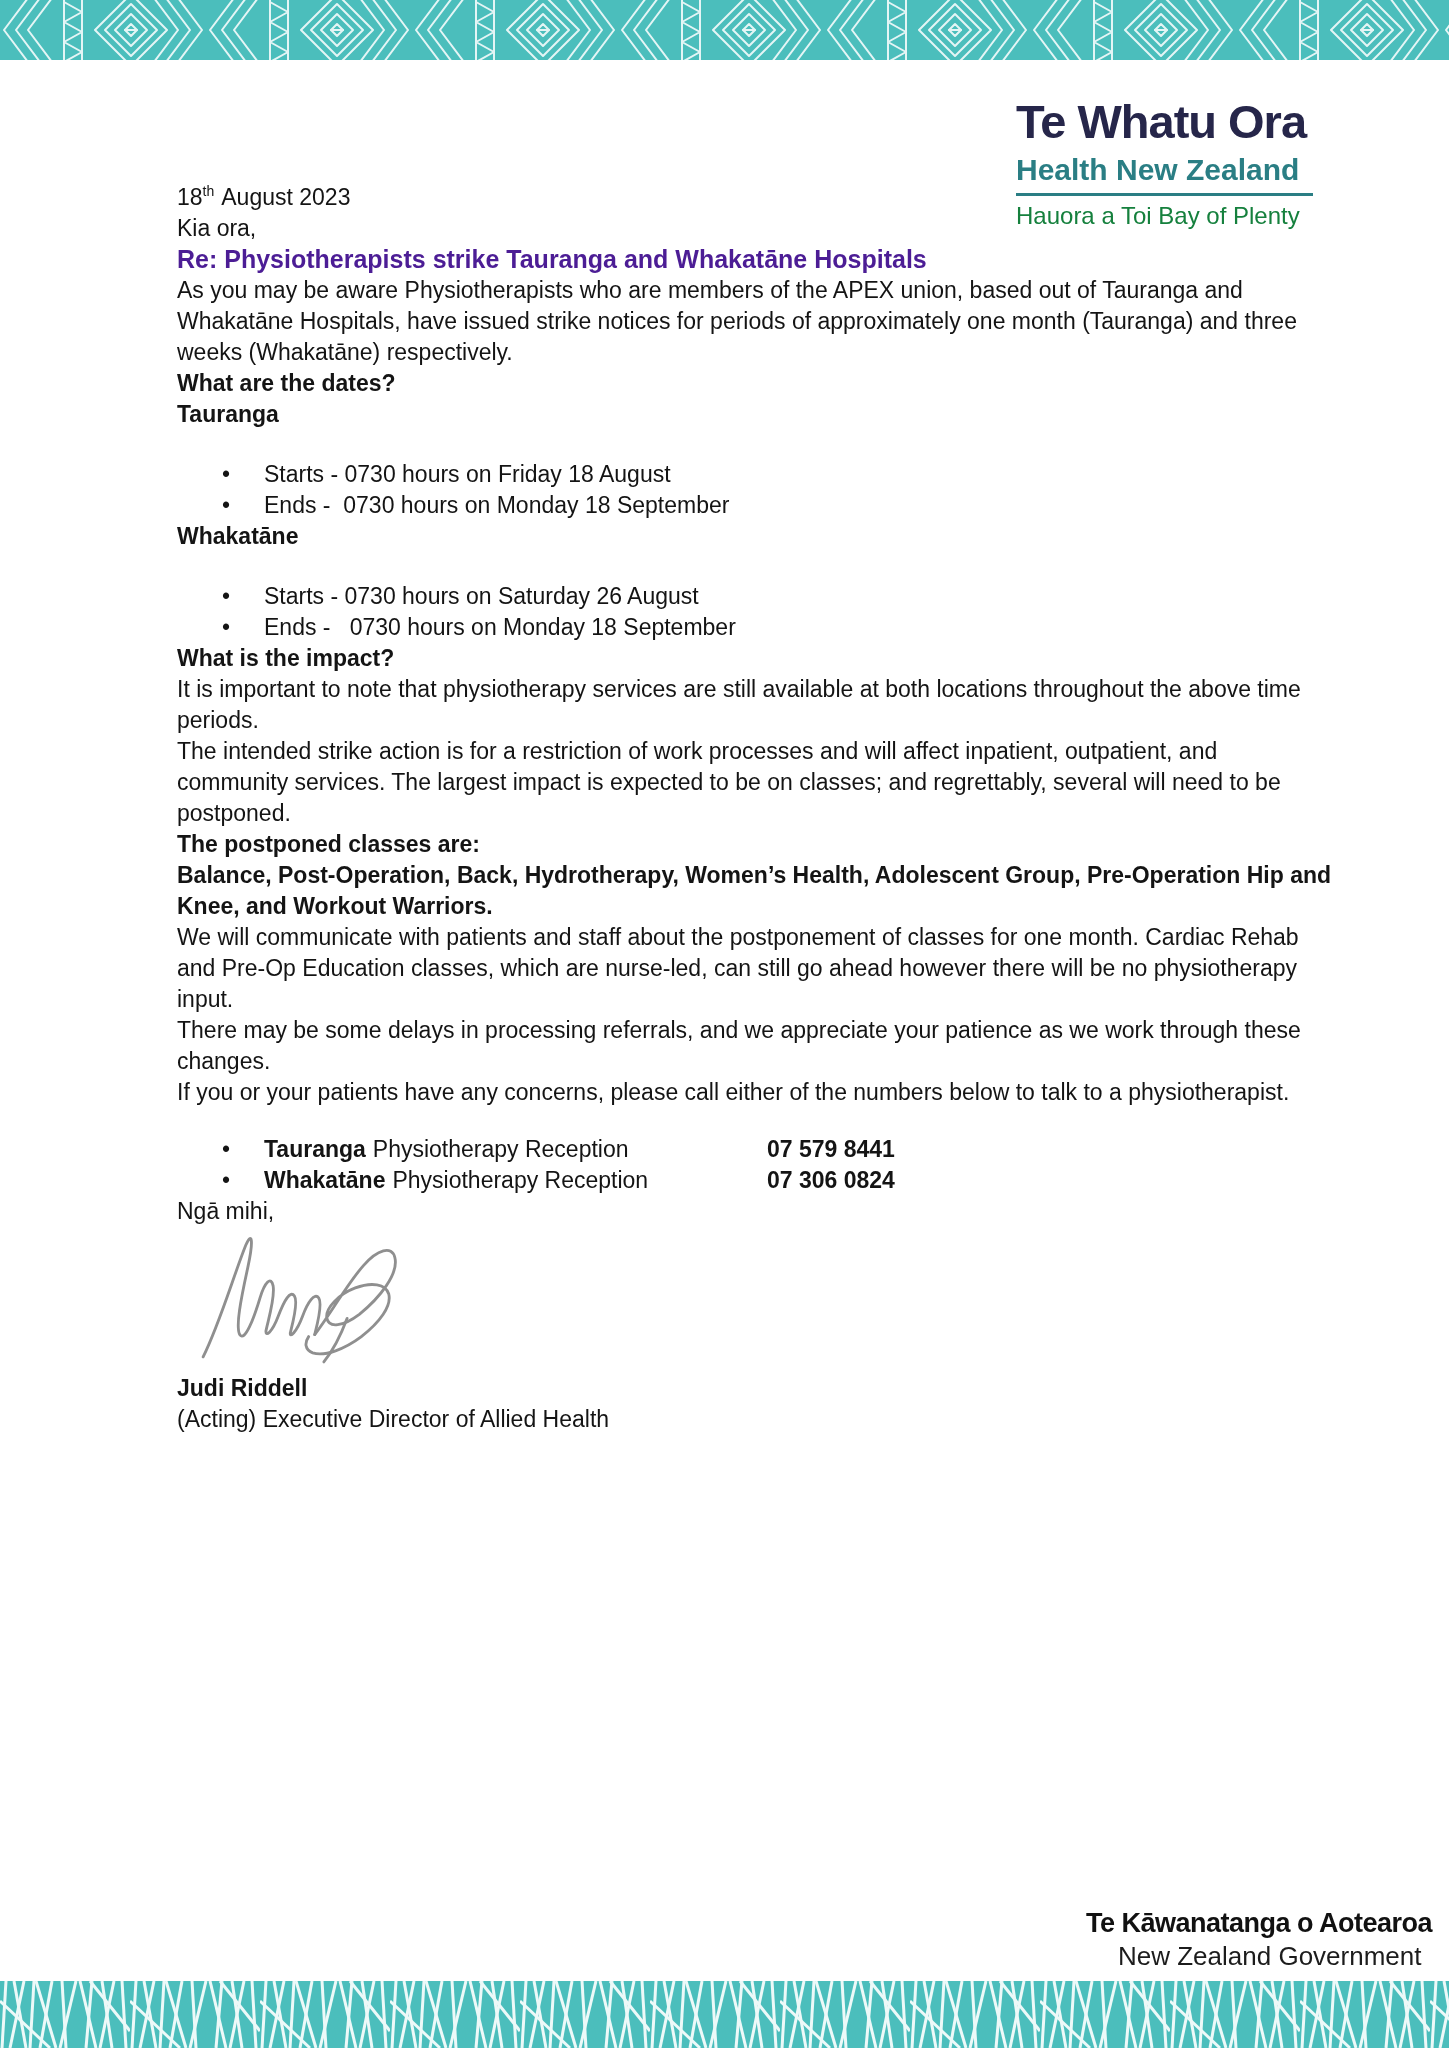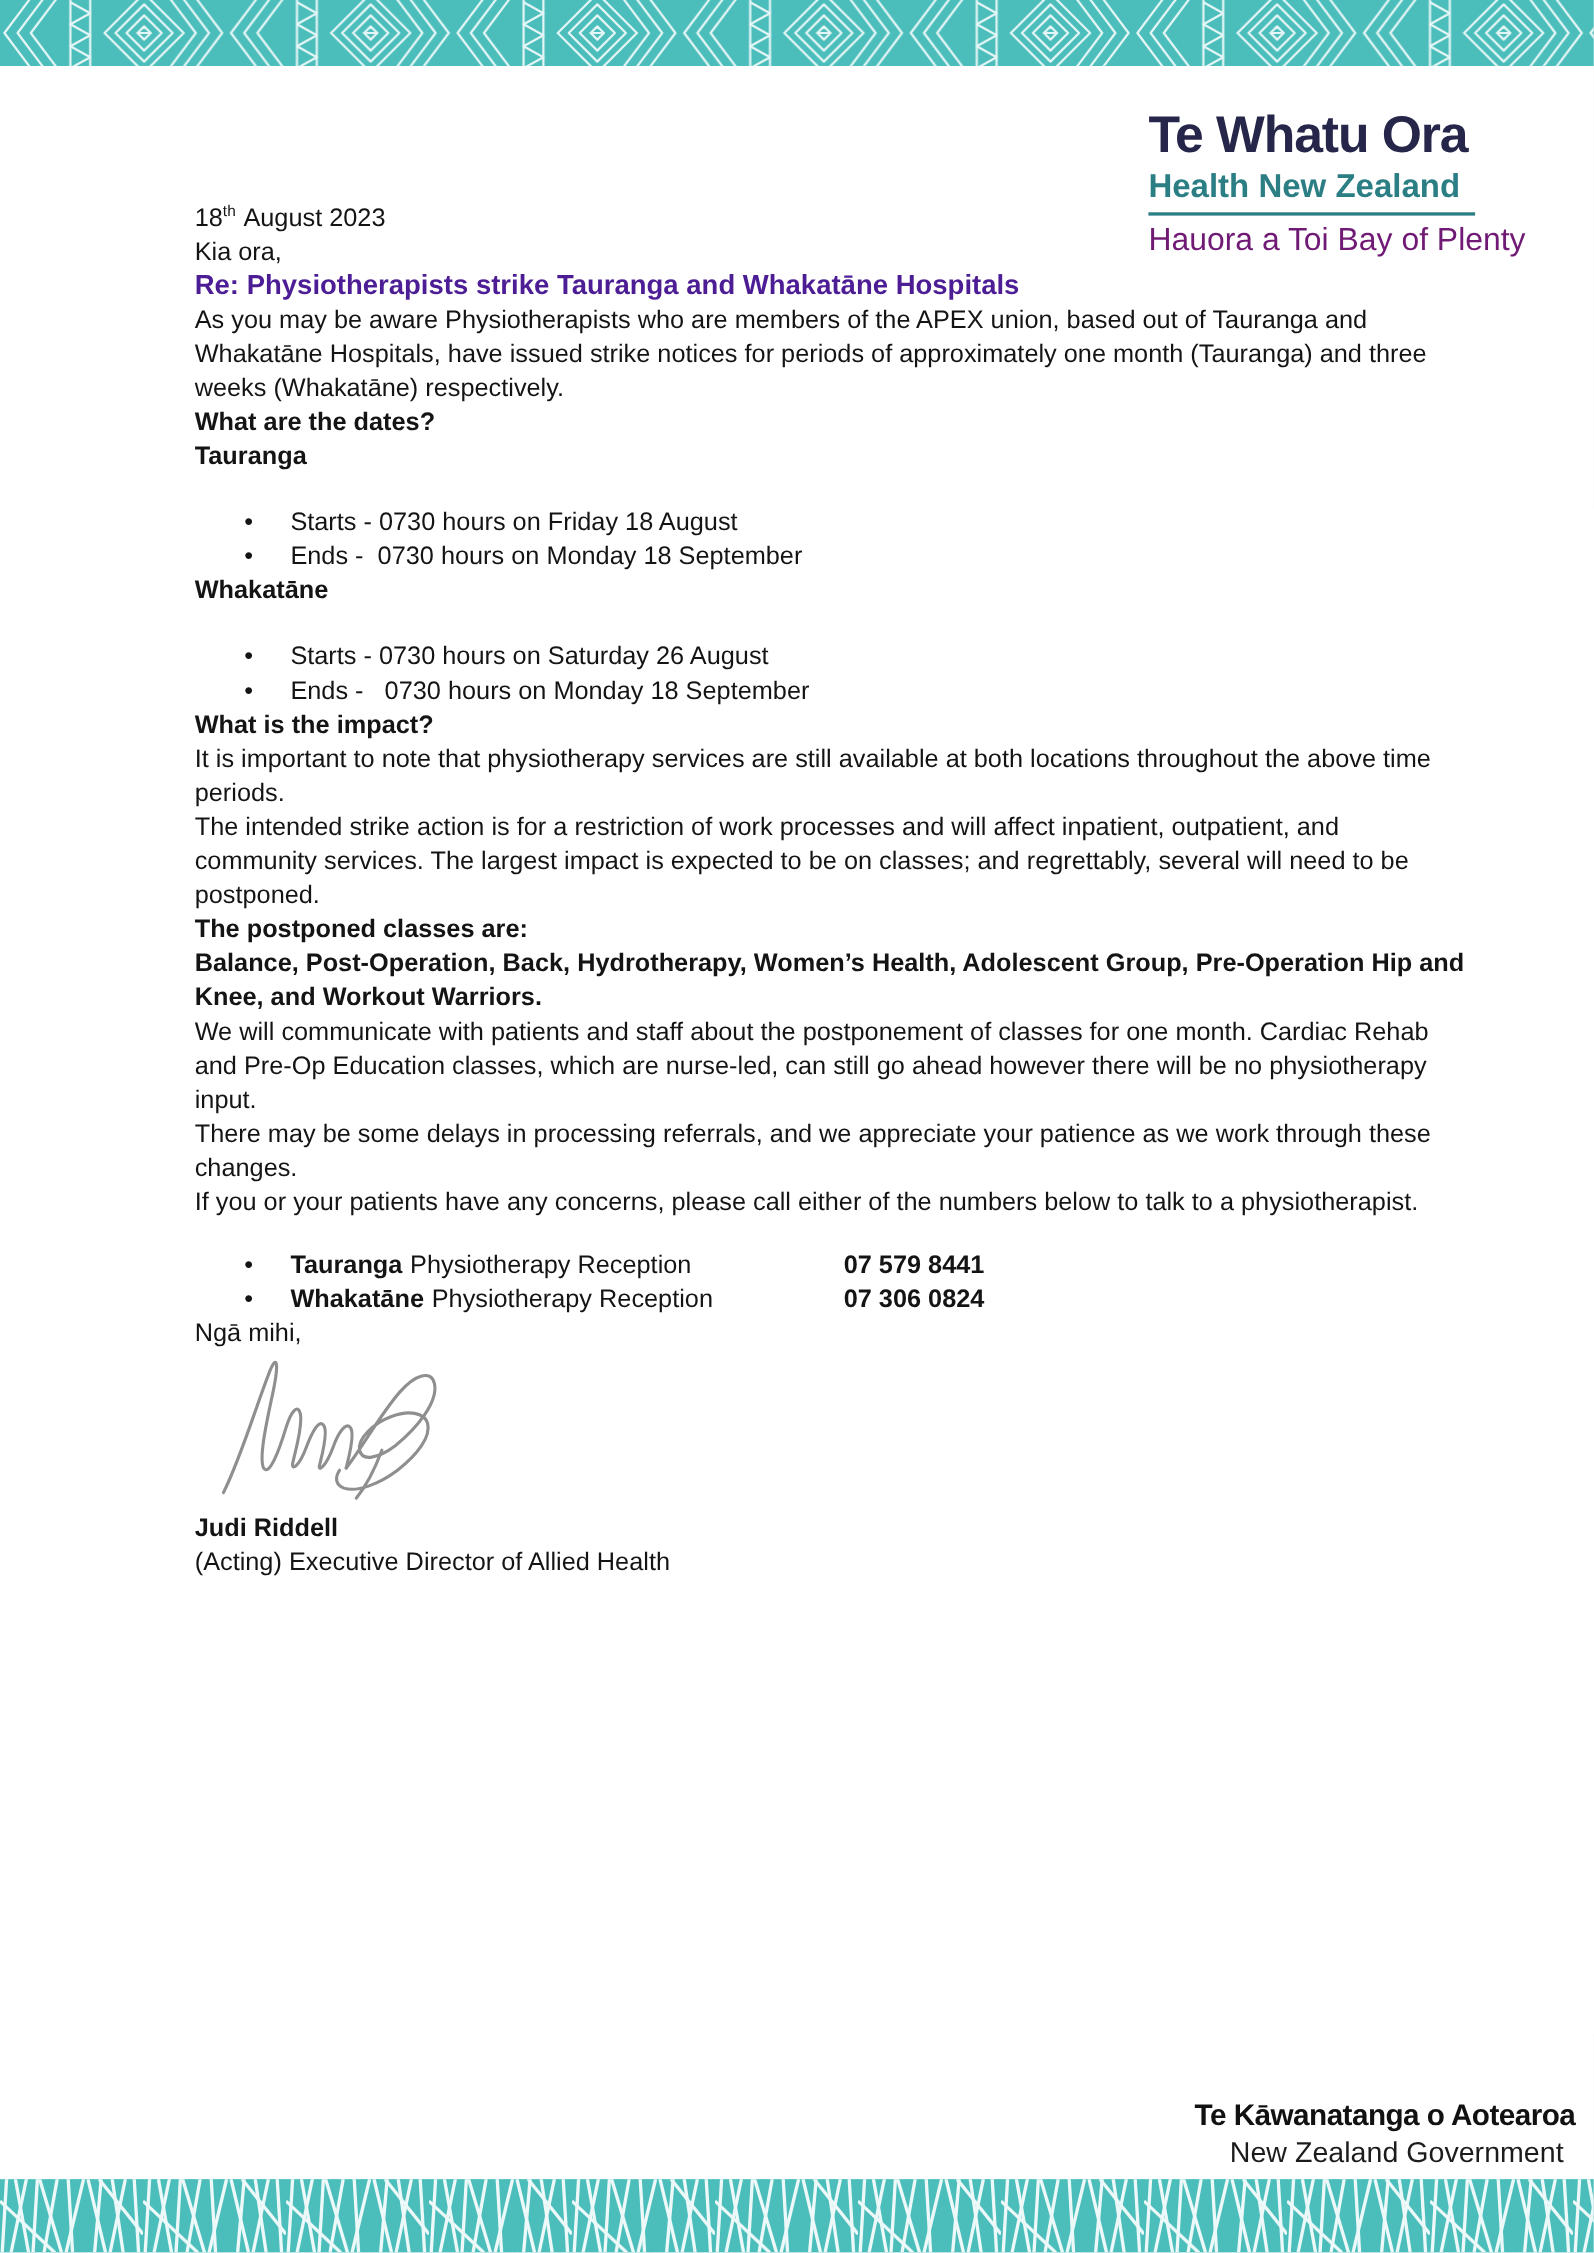--- a/index.html
+++ b/index.html
@@ -11,25 +11,25 @@
     margin:0 auto;
     overflow:hidden;
     font-family:"Liberation Sans","DejaVu Sans",sans-serif;
     color:#141414;
   }
   
   .banner-top{position:absolute;left:0;top:0;width:1449px;height:60px;}
   .banner-bottom{position:absolute;left:0;top:1981px;width:1449px;height:67px;}
   .banner-top svg,.banner-bottom svg{display:block;}
   
-  .logo{position:absolute;left:1044px;top:98px;width:340px;}
+  .logo{position:absolute;left:1016px;top:98px;width:340px;}
   .logo-line1{font-size:47px;font-weight:bold;color:#26264a;letter-spacing:-1px;line-height:1.0;white-space:nowrap;}
   .logo-line2{font-size:30px;font-weight:bold;color:#2a7e84;margin-top:10px;line-height:1.0;white-space:nowrap;}
   .logo-underline{width:297px;height:3px;background:#2a7e84;margin-top:8px;}
-  .logo-line3{font-size:29px;color:#701a75;margin-top:8px;line-height:1.0;white-space:nowrap;}
+  .logo-line3{font-size:24px;color:#15803d;margin-top:8px;line-height:1.0;white-space:nowrap;}
   
   .content{
     position:absolute;left:177px;top:182px;width:1155px;
     font-size:23px;line-height:31px;
   }
   .content p{margin:0;}
   sup{font-size:14px;vertical-align:super;line-height:0;}
   .date-rest{margin-left:7px;}
   .greeting{margin-top:32px;}
   .subject{margin-top:23px;font-size:25px;font-weight:bold;color:#4c1d95;}

